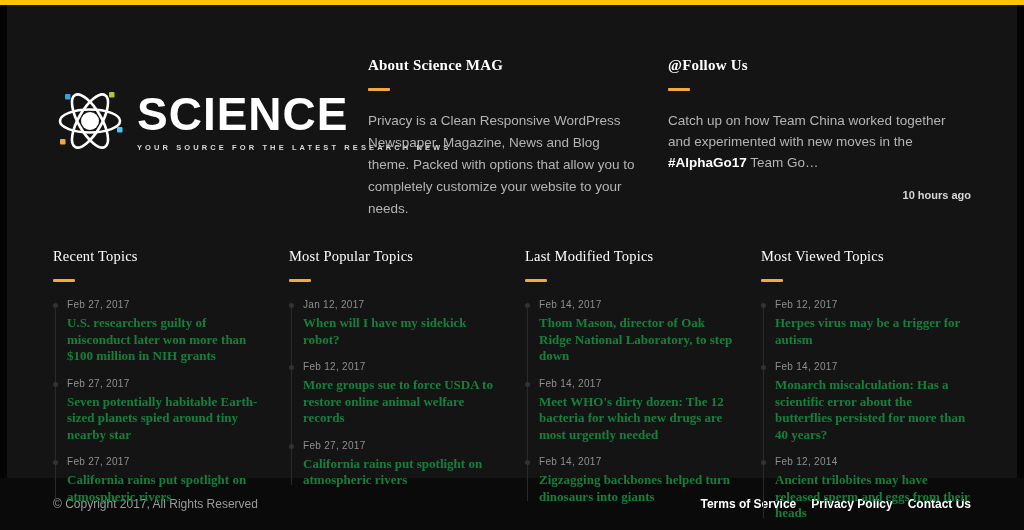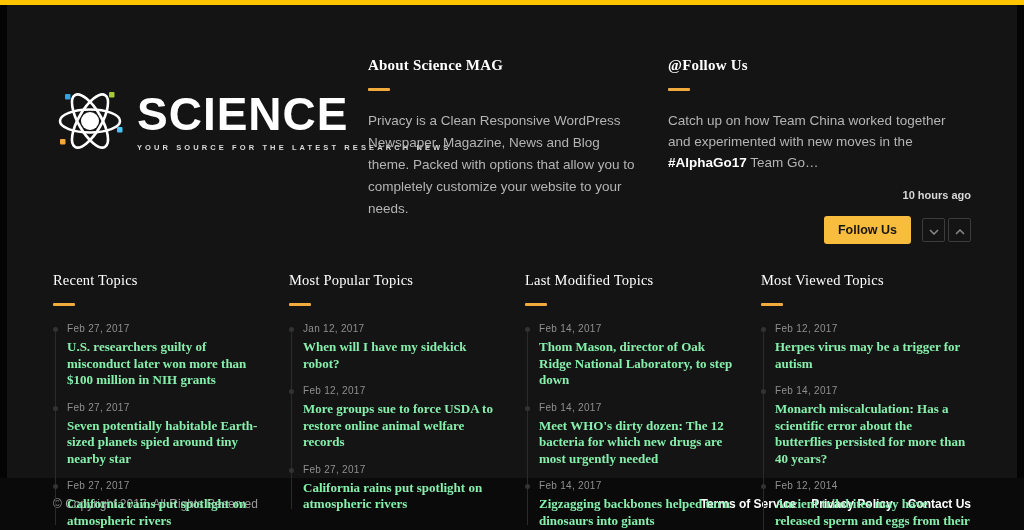--- a/index.html
+++ b/index.html
@@ -63,21 +63,21 @@
   .timeline::before{
     content:"";position:absolute;left:2px;top:8px;bottom:4px;width:1px;background:#2a2a2a;
   }
   .timeline li{position:relative;padding-left:14px;margin-bottom:13px;}
   .timeline li::before{
     content:"";position:absolute;left:0;top:4px;width:5px;height:5px;border-radius:50%;background:#333;
   }
   .post-date{display:block;font-size:10px;color:#8f8f8f;letter-spacing:.3px;margin-bottom:5px;}
   .post-title{
     font-family:"Liberation Serif","DejaVu Serif",serif;
-    font-size:13px;font-weight:700;color:#86efac;line-height:16.5px;text-decoration:none;display:block;cursor:pointer;
+    font-size:13px;font-weight:700;color:#15803d;line-height:16.5px;text-decoration:none;display:block;cursor:pointer;
   }
   
   .bottombar{
     height:52px;width:1024px;background:var(--bottombar);
     display:flex;align-items:center;justify-content:space-between;padding:0 53px;
   }
   .copyright{color:#9b9b9b;font-size:12px;}
   .bottom-links{display:flex;gap:15px;}
   .bottom-links a{color:#fff;font-size:12px;font-weight:700;text-decoration:none;cursor:pointer;}
 </style>
@@ -117,39 +117,20 @@
       <h3 class="w-heading">About Science MAG</h3>
       <div class="rule"></div>
       <p class="about-body">Privacy is a Clean Responsive WordPress Newspaper, Magazine, News and Blog theme. Packed with options that allow you to completely customize your website to your needs.</p>
     </div>
 
     <div class="follow-col">
       <h3 class="w-heading">@Follow Us</h3>
       <div class="rule"></div>
       <p class="tweet"><span>Catch up on how Team China worked together and experimented with new moves in the </span><span class="hashtag">#AlphaGo17</span><span> Team Go…</span></p>
       <span class="tweet-time">10 hours ago</span>
-      <div class="follow-controls">
-        <button class="follow-btn">Follow Us</button>
-        <div class="pager">
-          <div class="pager-btn">
-            <span>
-              <svg width="10" height="6" viewBox="0 0 10 6">
-                  <path d="M1 1l4 4 4-4" stroke="#8a8a8a" fill="none" stroke-width="1.5"></path>
-                </svg>
-            </span>
-          </div>
-          <div class="pager-btn">
-            <span>
-              <svg width="10" height="6" viewBox="0 0 10 6">
-                  <path d="M1 5l4-4 4 4" stroke="#8a8a8a" fill="none" stroke-width="1.5"></path>
-                </svg>
-            </span>
-          </div>
-        </div>
-      </div>
     </div>
   </section>
 
   <section class="topics">
 
     <div class="col">
       <h4 class="col-heading">Recent Topics</h4>
       <div class="rule"></div>
       <ul class="timeline">
         <li>

